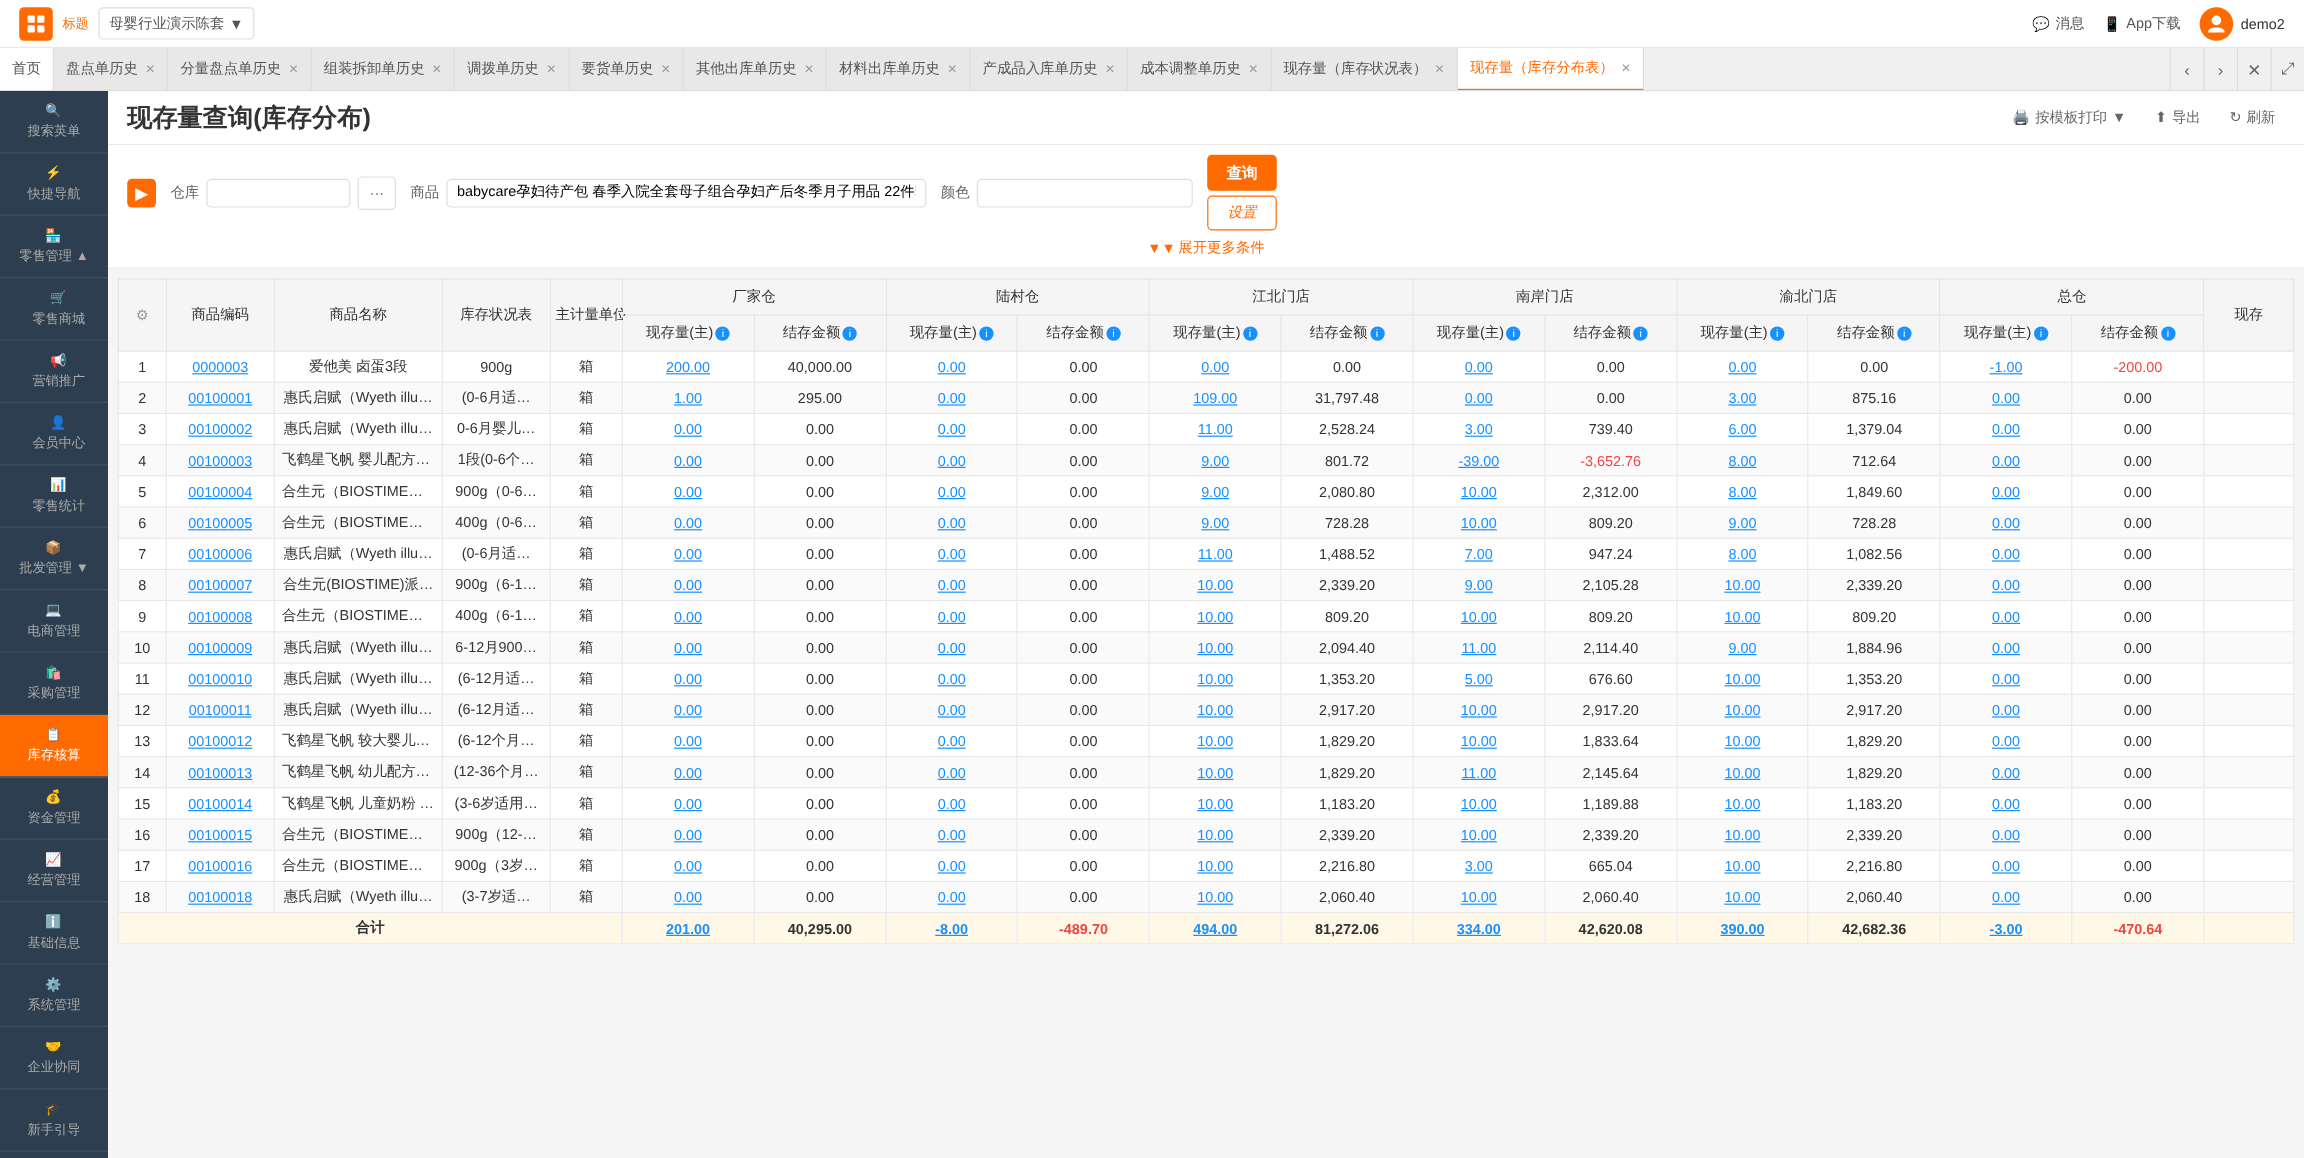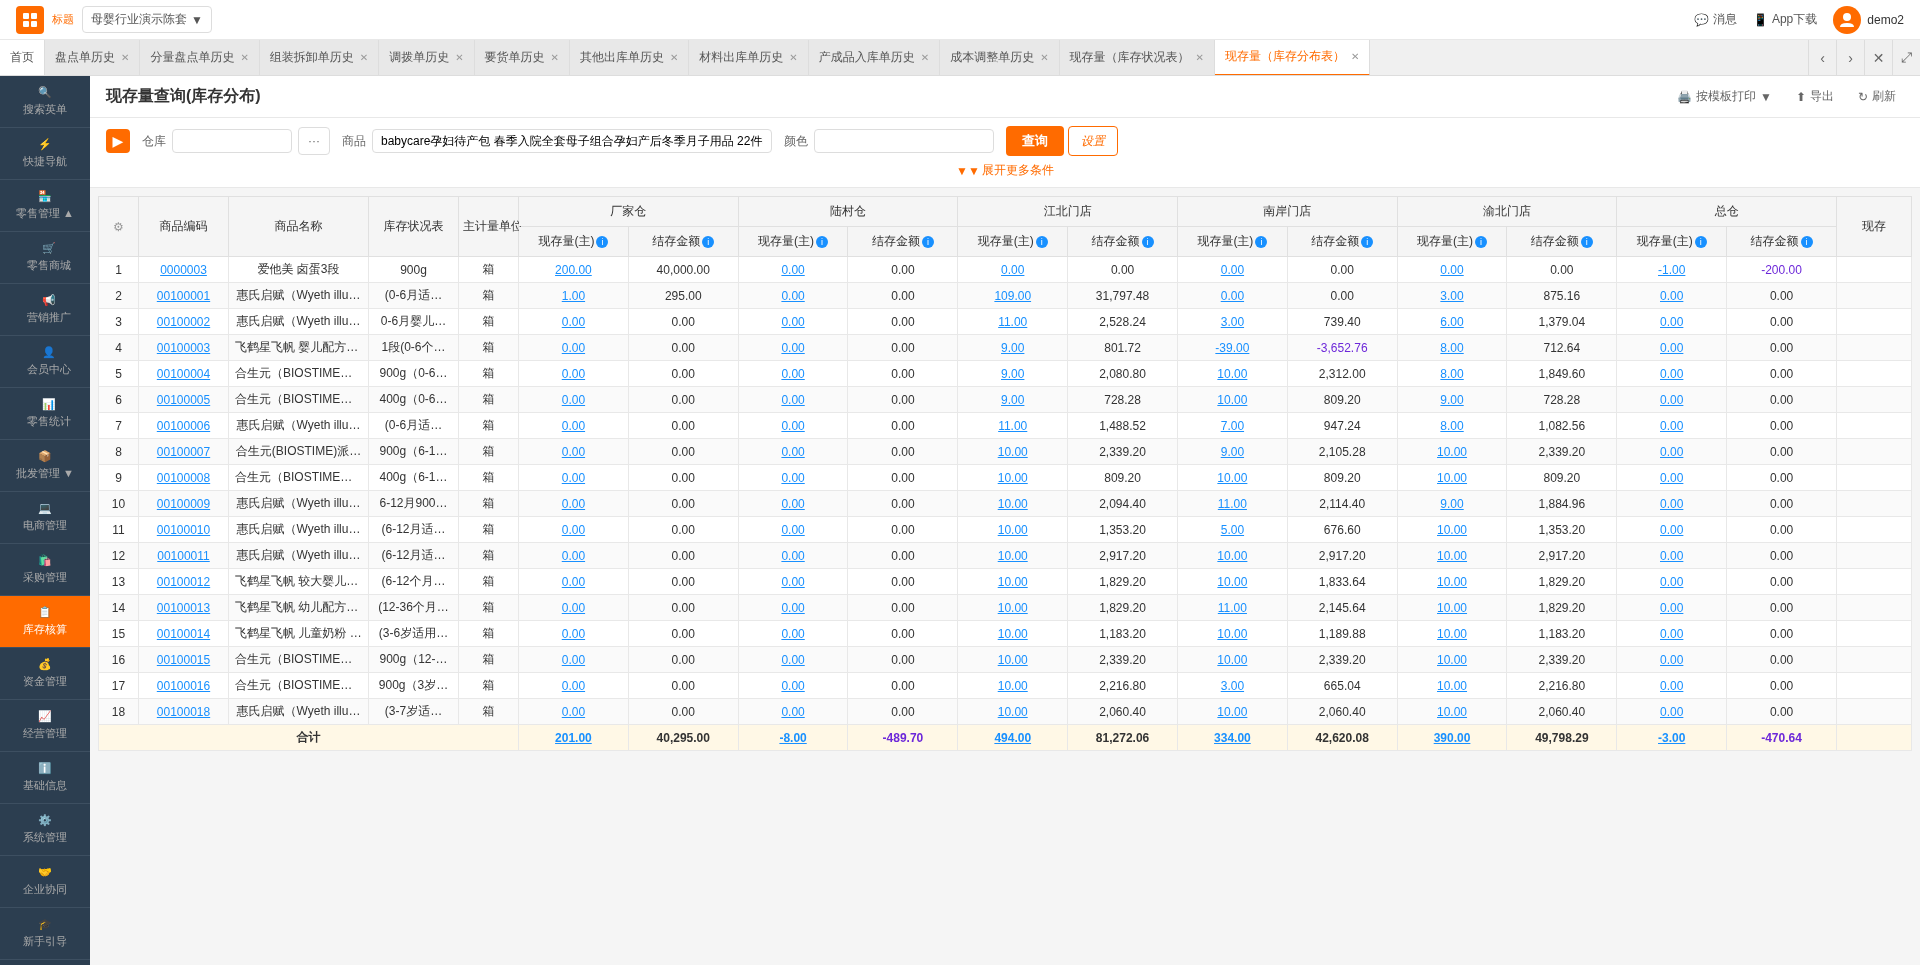--- a/index.html
+++ b/index.html
@@ -29,46 +29,46 @@
     
     .sidebar { width: 90px; background: #2c3e50; display: flex; flex-direction: column; overflow-y: auto; flex-shrink: 0; }
     .sidebar-item { padding: 10px 4px; display: flex; flex-direction: column; align-items: center; gap: 3px; cursor: pointer; color: #aaa; font-size: 11px; text-align: center; border-bottom: 1px solid #3d4f61; }
     .sidebar-item.active { background: #ff6b00; color: #fff; }
     
     
     .content { flex: 1; display: flex; flex-direction: column; overflow: hidden; background: #f5f5f5; }
     
     
     .page-header { background: #fff; padding: 8px 16px; display: flex; align-items: center; justify-content: space-between; border-bottom: 1px solid #e8e8e8; }
-    .page-title { font-size: 16px; font-weight: bold; color: #333; }
+    .page-title { font-size: 21px; font-weight: bold; color: #333; }
     .page-actions { display: flex; align-items: center; gap: 8px; }
     .action-btn { display: flex; align-items: center; gap: 4px; padding: 4px 8px; border: none; background: none; cursor: pointer; color: #666; font-size: 12px; }
     
     
     .filter-area { background: #fff; padding: 8px 16px; border-bottom: 1px solid #e8e8e8; }
     .filter-row { display: flex; align-items: center; gap: 12px; flex-wrap: wrap; }
     .filter-item { display: flex; align-items: center; gap: 6px; }
     .filter-label { color: #666; font-size: 12px; white-space: nowrap; }
     .filter-input { border: 1px solid #ddd; border-radius: 4px; padding: 4px 8px; font-size: 12px; width: 120px; }
     .filter-input-long { width: 400px; }
     .filter-input-medium { width: 180px; }
     .expand-btn { color: #ff6b00; cursor: pointer; font-size: 12px; display: flex; align-items: center; gap: 2px; }
     .orange-arrow { width: 24px; height: 24px; background: #ff6b00; border-radius: 4px; display: flex; align-items: center; justify-content: center; color: white; cursor: pointer; font-size: 14px; }
     .dots-btn { width: 32px; height: 28px; border: 1px solid #ddd; border-radius: 4px; display: flex; align-items: center; justify-content: center; cursor: pointer; color: #666; }
     .query-btn { background: #ff6b00; color: white; border: none; border-radius: 4px; padding: 6px 16px; cursor: pointer; font-size: 13px; font-weight: bold; }
     .setting-btn { background: white; color: #ff6b00; border: 1px solid #ff6b00; border-radius: 4px; padding: 5px 12px; cursor: pointer; font-size: 12px; font-style: italic; }
-    .btn-group { display: flex; flex-direction: row; gap: 4px; }
+    .btn-group { display: flex; flex-direction: column; gap: 4px; }
     
     
     .table-container { flex: 1; overflow: auto; padding: 8px; }
     .data-table { width: 100%; border-collapse: collapse; background: #fff; font-size: 12px; table-layout: fixed; }
     .data-table th { background: #f5f5f5; border: 1px solid #e0e0e0; padding: 6px 4px; text-align: center; font-weight: normal; color: #333; white-space: nowrap; position: sticky; top: 0; z-index: 2; }
     .data-table td { border: 1px solid #e8e8e8; padding: 4px 6px; text-align: center; white-space: nowrap; overflow: hidden; text-overflow: ellipsis; }
     .data-table tr:nth-child(even) { background: #fafafa; }
-    .data-table .negative { color: #6d28d9; }
+    .data-table .negative { color: #ef4444; }
     .data-table .link { color: #1890ff; text-decoration: underline; cursor: pointer; }
     .data-table .summary-row { background: #fff8e6; font-weight: bold; }
     .col-group-header { background: #e8f4f8; text-align: center; font-weight: bold; }
     .col-group-cangku { background: #e8f4fd; }
     .col-group-luchen { background: #fef9e8; }
     .col-group-jiangbei { background: #f0f8e8; }
     .col-group-nanan { background: #fdf0f8; }
     .col-group-yubeibei { background: #f0f0fd; }
     .col-group-zongcang { background: #f8f0e8; }
     
@@ -700,21 +700,21 @@
             <td colspan="5" style="text-align:center;font-weight:bold;">合计</td>
             <td class="link">201.00</td>
             <td>40,295.00</td>
             <td class="negative link">-8.00</td>
             <td class="negative">-489.70</td>
             <td class="link">494.00</td>
             <td>81,272.06</td>
             <td class="link">334.00</td>
             <td>42,620.08</td>
             <td class="link">390.00</td>
-            <td>49,798.29</td>
+            <td>42,682.36</td>
             <td class="negative link">-3.00</td>
             <td class="negative">-470.64</td>
             <td></td>
           </tr>
         </tfoot>
       </table>
     </div>
   </div>
 </div>
 

